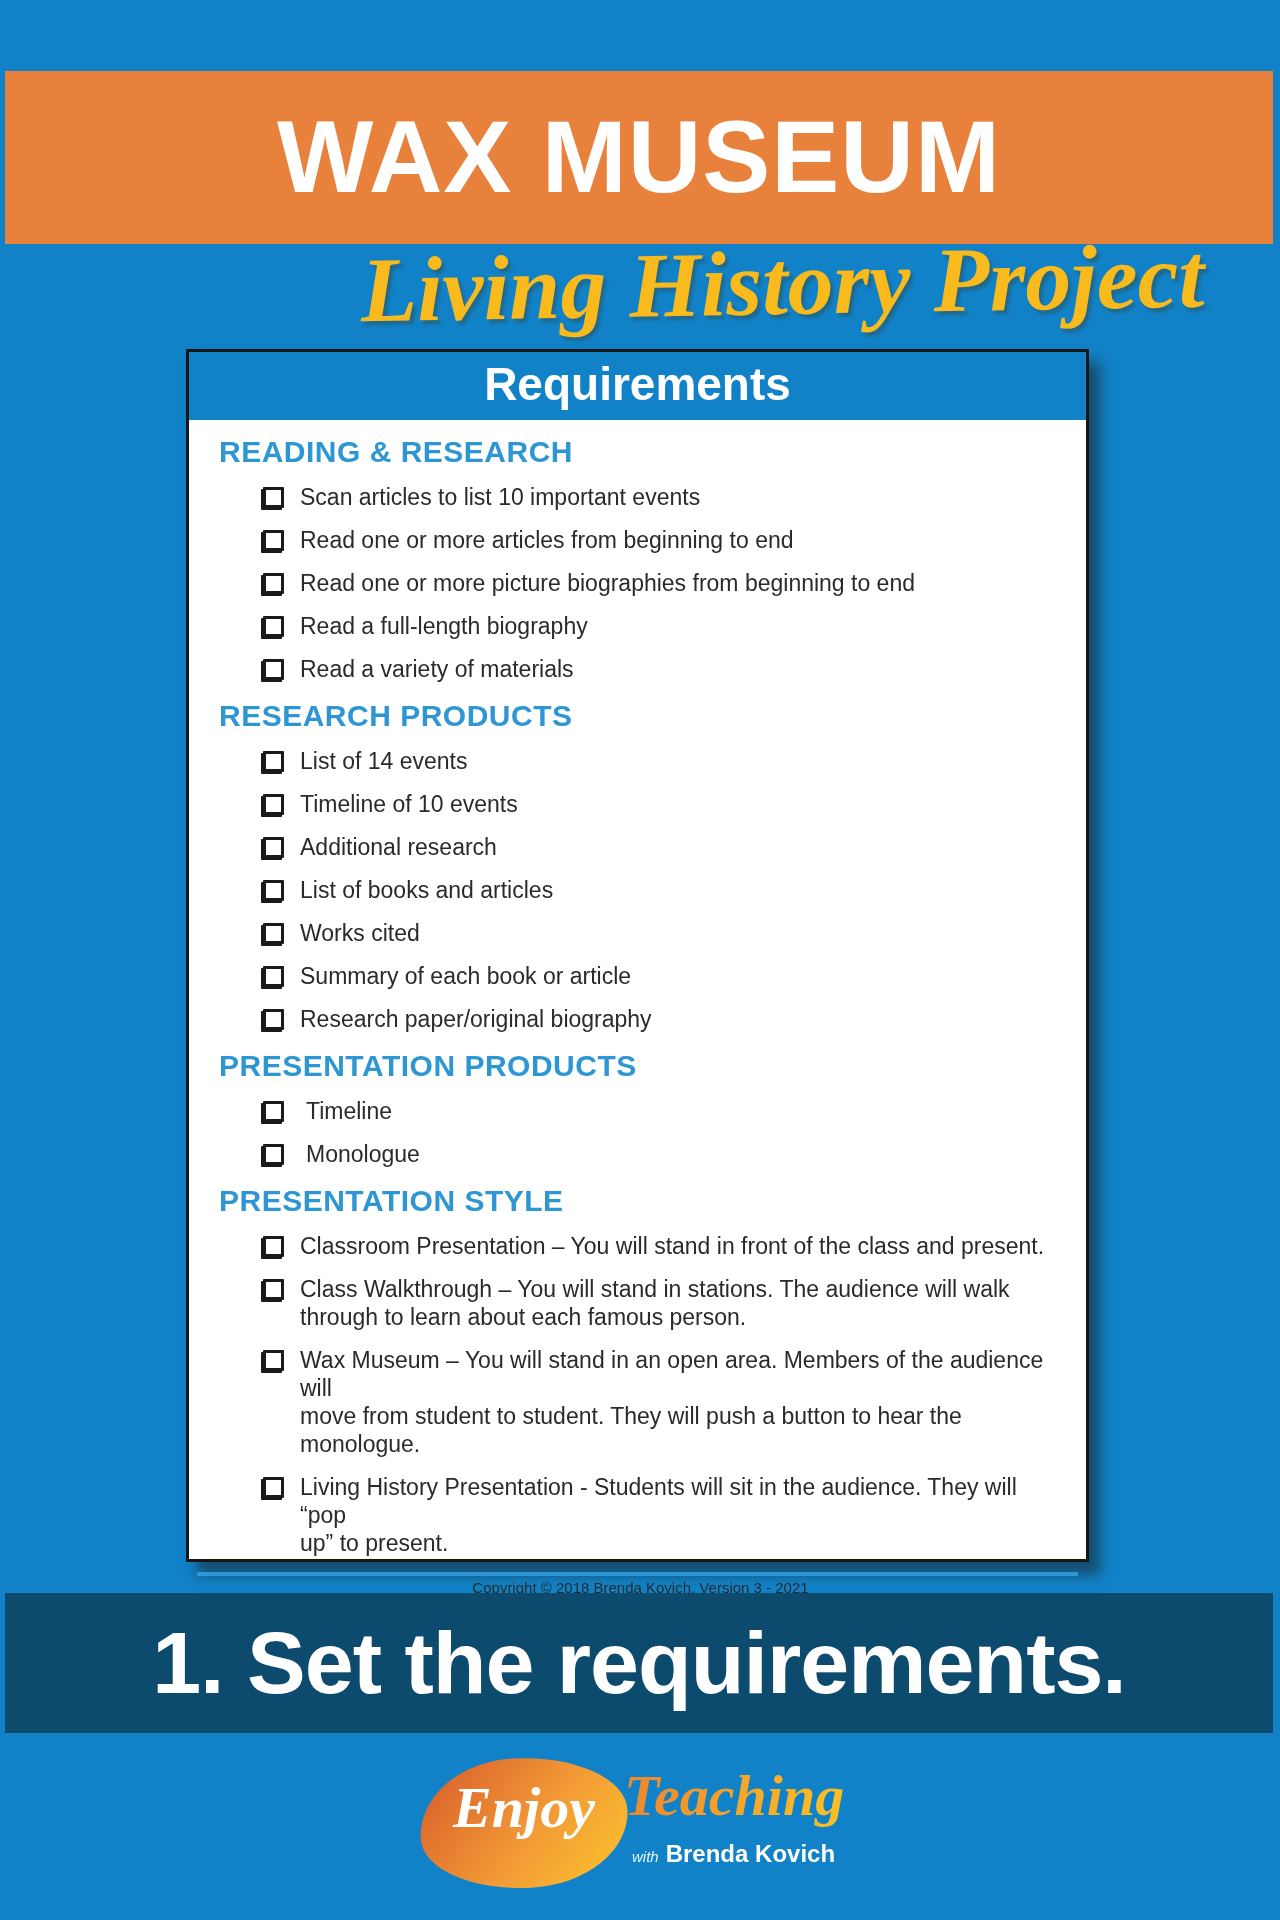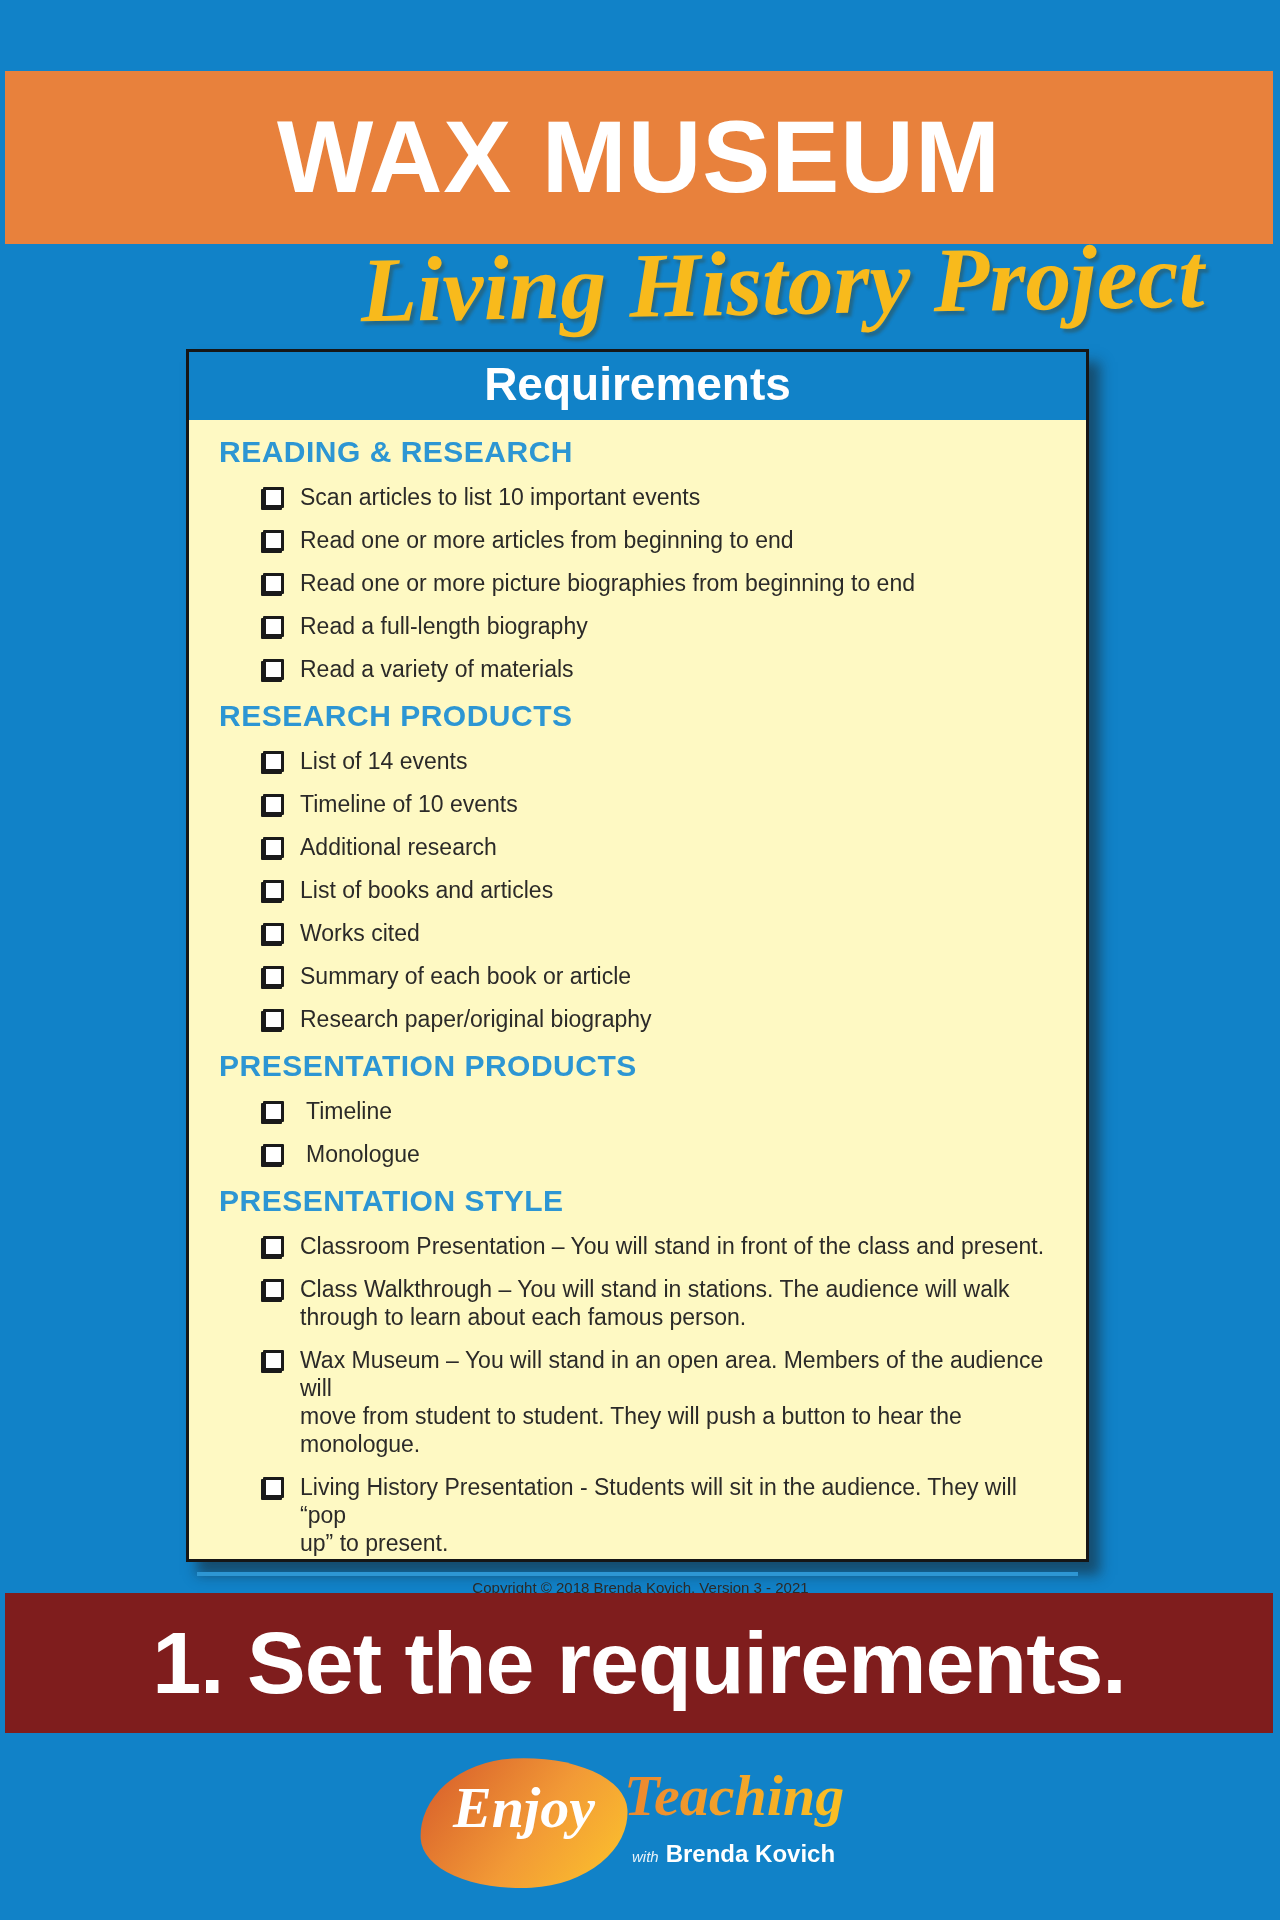--- a/index.html
+++ b/index.html
@@ -29,21 +29,21 @@
     font-style:italic;font-weight:700;
     font-size:92px;line-height:150px;
     color:#F8BA1C;
     text-shadow:3px 4px 3px rgba(70,45,0,0.30);
     transform:rotate(-1deg);
     white-space:nowrap;
   }
   
   .card{
     position:absolute;left:186px;top:349px;width:903px;height:1213px;
-    background:#fef9c3;
+    background:#ffffff;
     border:3px solid #161616;box-sizing:border-box;
     box-shadow:11px 13px 12px rgba(25,25,25,0.50);
   }
   .card-header{
     height:68px;background:#1182C8;
     text-align:center;
   }
   .card-header .req{
     line-height:64px;font-size:46px;font-weight:800;color:#FFFFFF;
   }
@@ -76,21 +76,21 @@
     height:4px;background:#2D96D3;
     margin:10px -16px 0 -22px;
   }
   .copyright{
     text-align:center;font-size:15px;color:#2B2A28;
     line-height:24px;
   }
   
   .bottom-banner{
     position:absolute;left:5px;right:7px;top:1593px;height:140px;
-    background:#7f1d1d;text-align:center;
+    background:#0c4a6e;text-align:center;
   }
   .step-title{
     line-height:140px;font-size:88px;font-weight:800;color:#FFFFFF;
     letter-spacing:-1px;white-space:nowrap;
   }
   
   .logo{
     position:absolute;left:50%;top:1752px;width:440px;height:150px;
     transform:translateX(-50%);
   }

